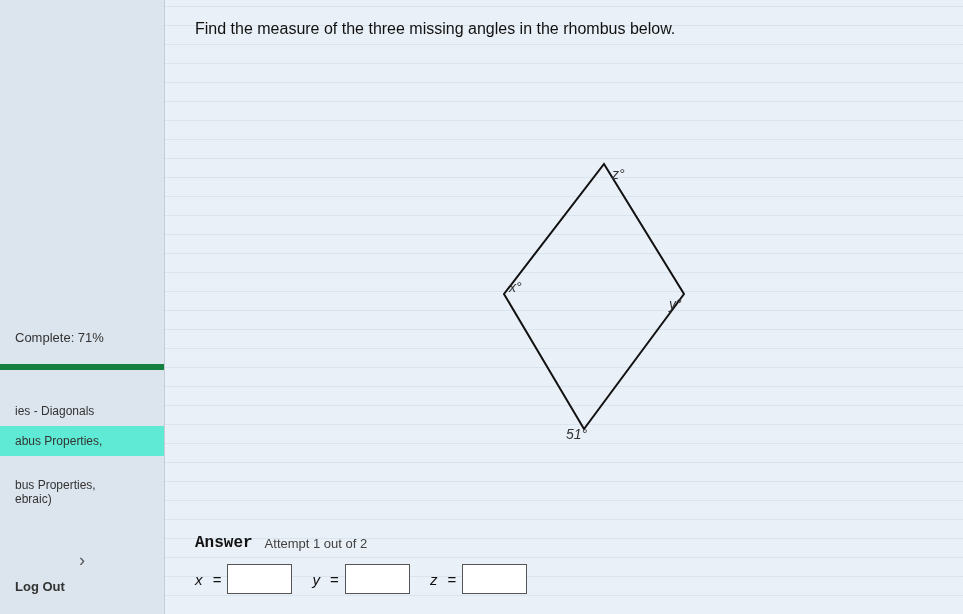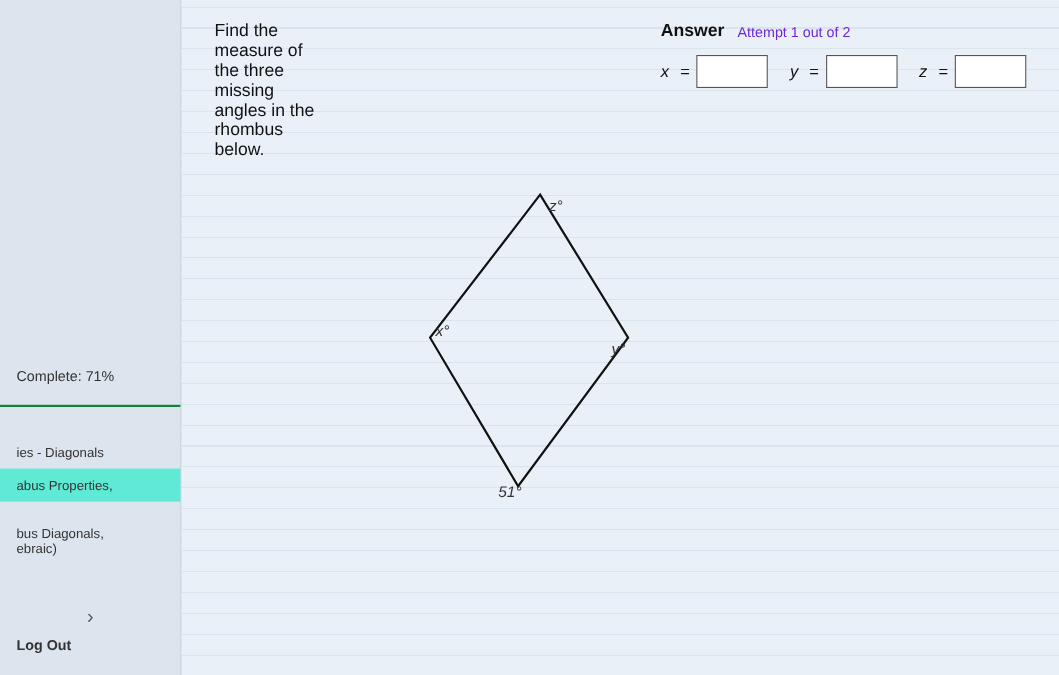--- a/index.html
+++ b/index.html
@@ -20,21 +20,21 @@
       display: flex;
       flex-direction: column;
       padding: 20px 0 10px 0;
       border-right: 1px solid #c5cdd8;
     }
 
     .sidebar-spacer { flex: 1; }
 
     .progress-section {
       padding: 10px 15px 15px 15px;
-      border-bottom: 2px solid #15803d;
+      border-bottom: 6px solid #15803d;
     }
 
     .progress-label {
       font-size: 13px;
       color: #333;
       margin-bottom: 4px;
     }
 
     .sidebar-nav {
       padding: 26px 0;
@@ -73,21 +73,21 @@
       text-align: left;
       font-weight: bold;
     }
 
     
     .main {
       flex: 1;
       background: #eaf0f7;
       padding: 20px 30px 20px 30px;
       display: flex;
-      flex-direction: row;
+      flex-direction: column;
       position: relative;
       overflow: hidden;
     }
 
     
     .main::before {
       content: '';
       position: absolute;
       top: 0; left: 0; right: 0; bottom: 0;
       background: repeating-linear-gradient(
@@ -140,25 +140,26 @@
     .answer-header {
       display: flex;
       align-items: center;
       gap: 12px;
     }
 
     .answer-label {
       font-size: 16px;
       font-weight: bold;
       color: #111;
+      font-family: Liberation Mono, monospace;
     }
 
     .attempt-label {
       font-size: 13px;
-      color: #6d28d9;
+      color: #404040;
     }
 
     .answer-inputs {
       display: flex;
       align-items: center;
       gap: 20px;
     }
 
     .input-group {
       display: flex;
@@ -198,21 +199,21 @@
   </div>
 
   <nav class="sidebar-nav">
     <div class="nav-item">
       <span>ies - Diagonals</span>
     </div>
     <div class="nav-item active">
       <span>abus Properties,</span>
     </div>
     <div class="nav-item" style="white-space: pre-line;">
-      <span>bus Diagonals,
+      <span>bus Properties,
 ebraic)</span>
     </div>
   </nav>
 
   <div class="sidebar-bottom">
     <div class="chevron-down">›</div>
     <div class="log-out-btn">Log Out</div>
   </div>
 </aside>
 

